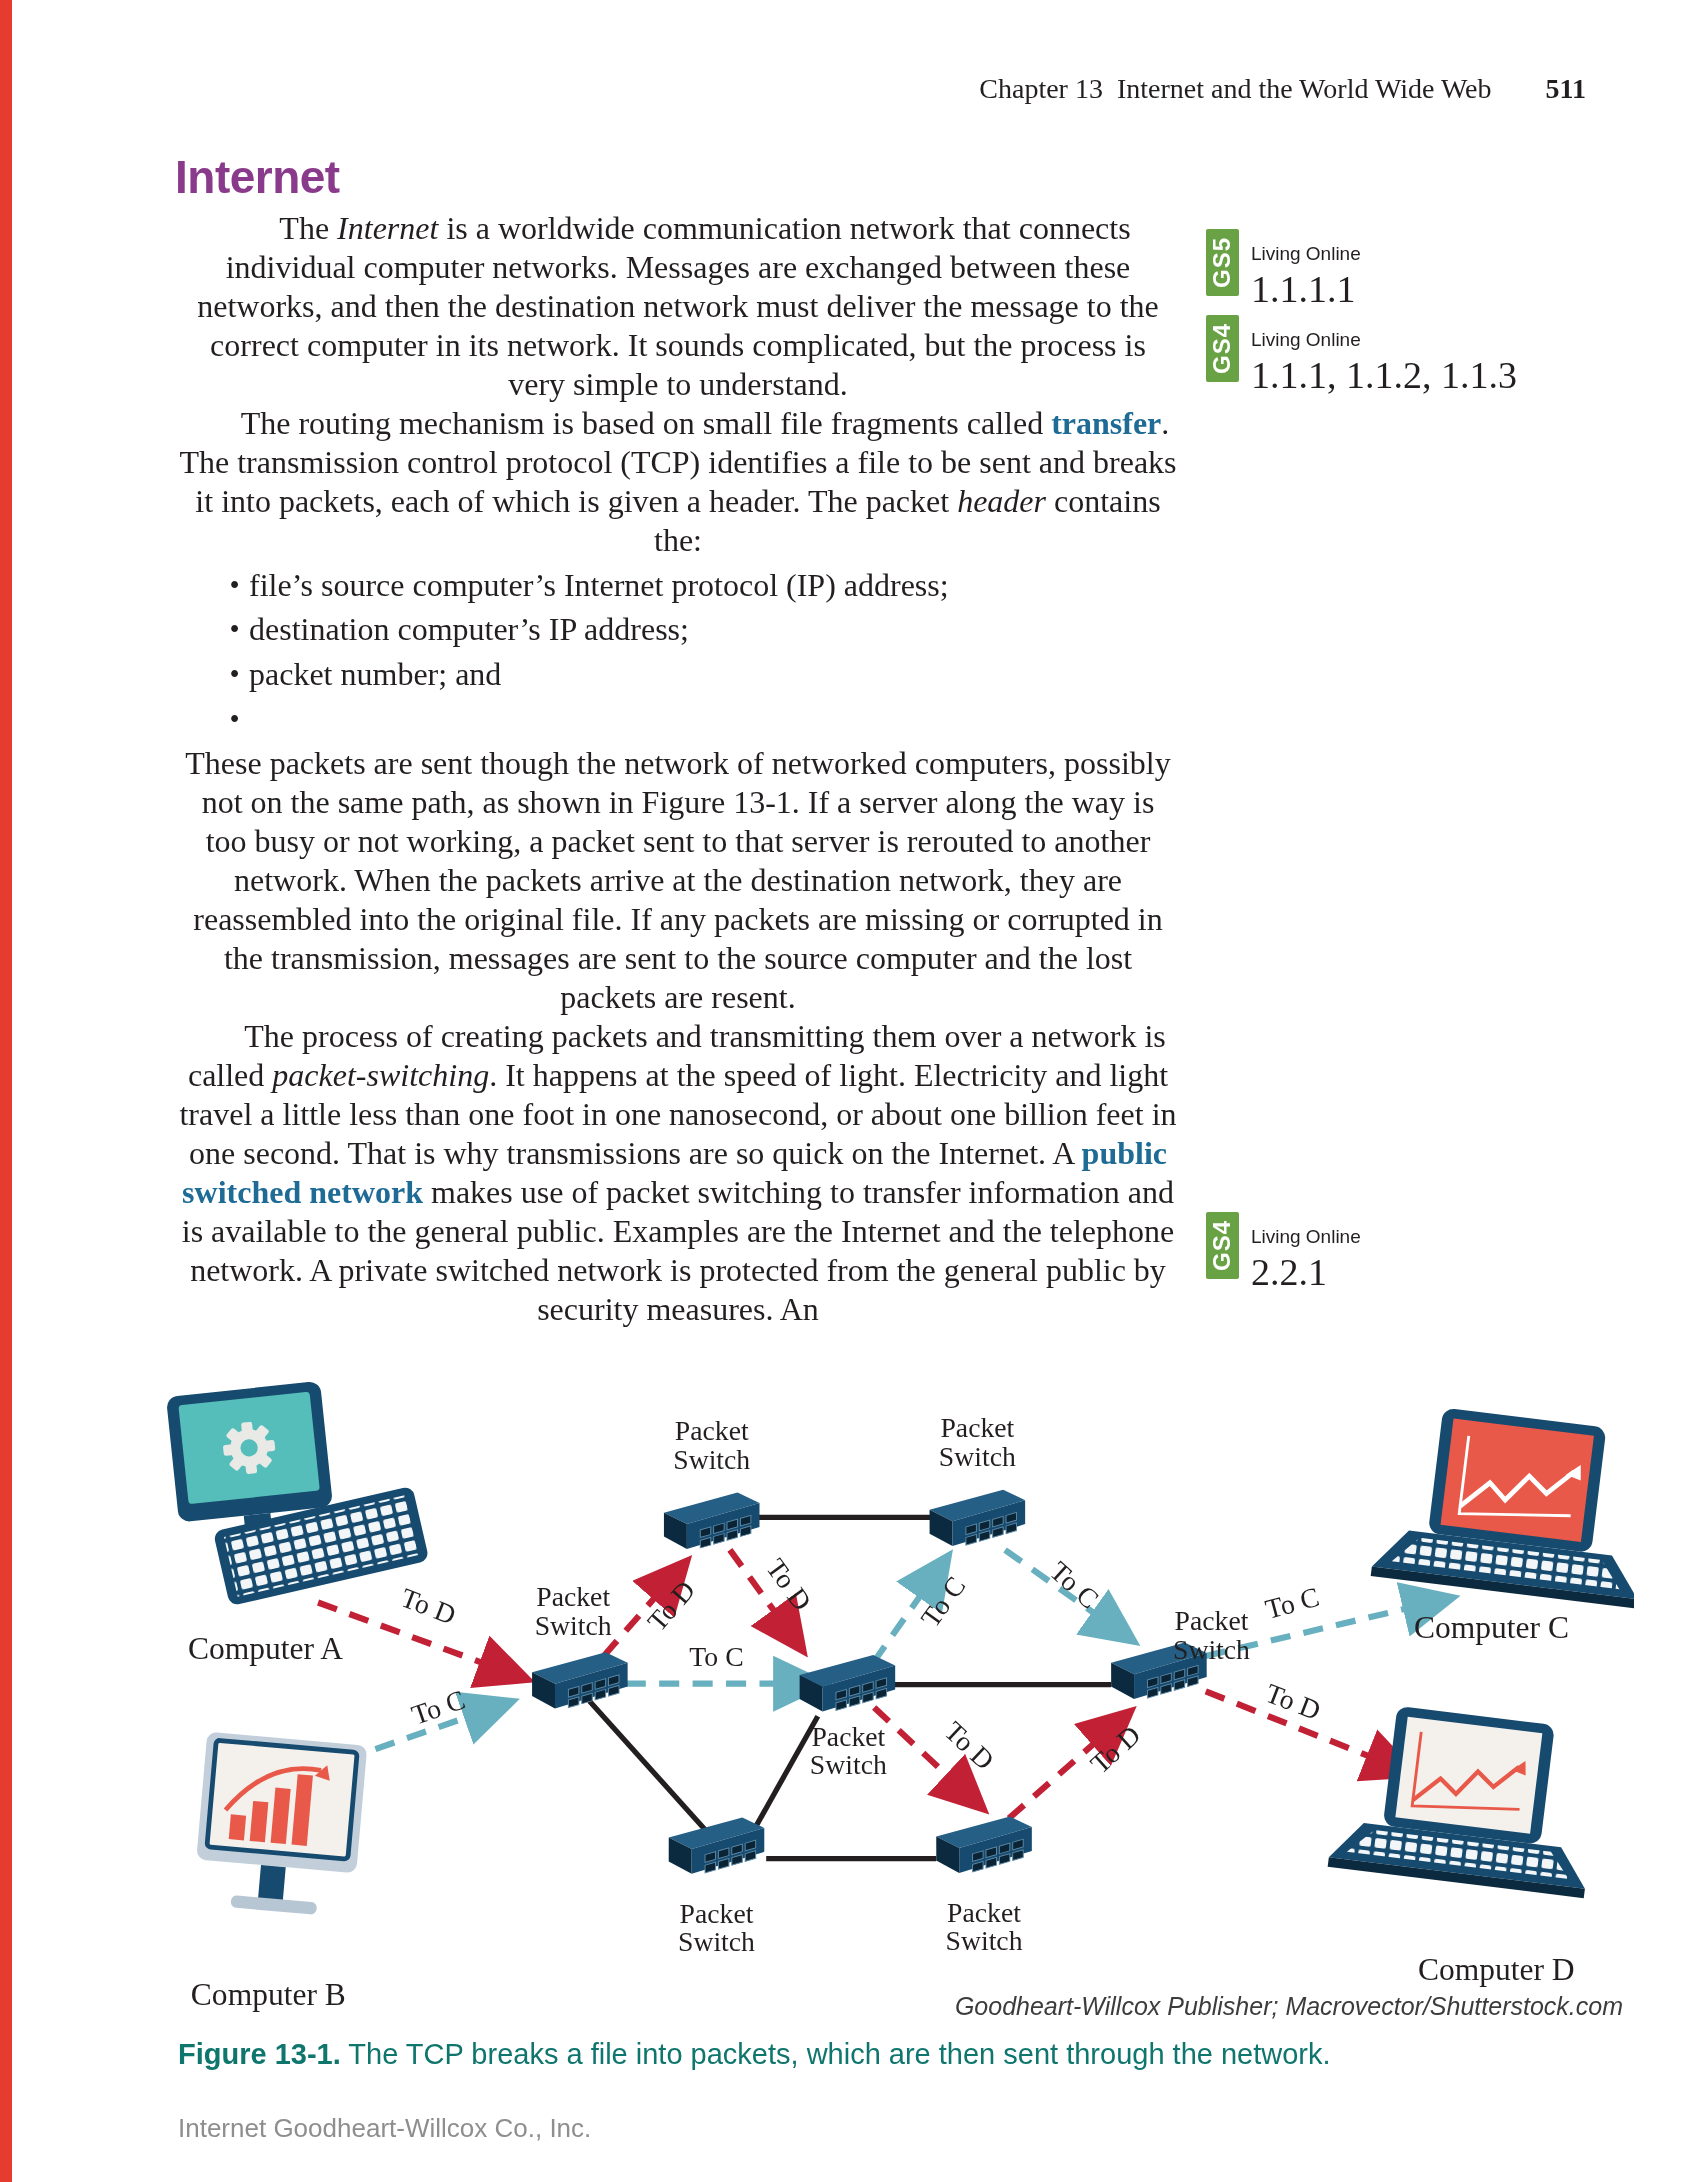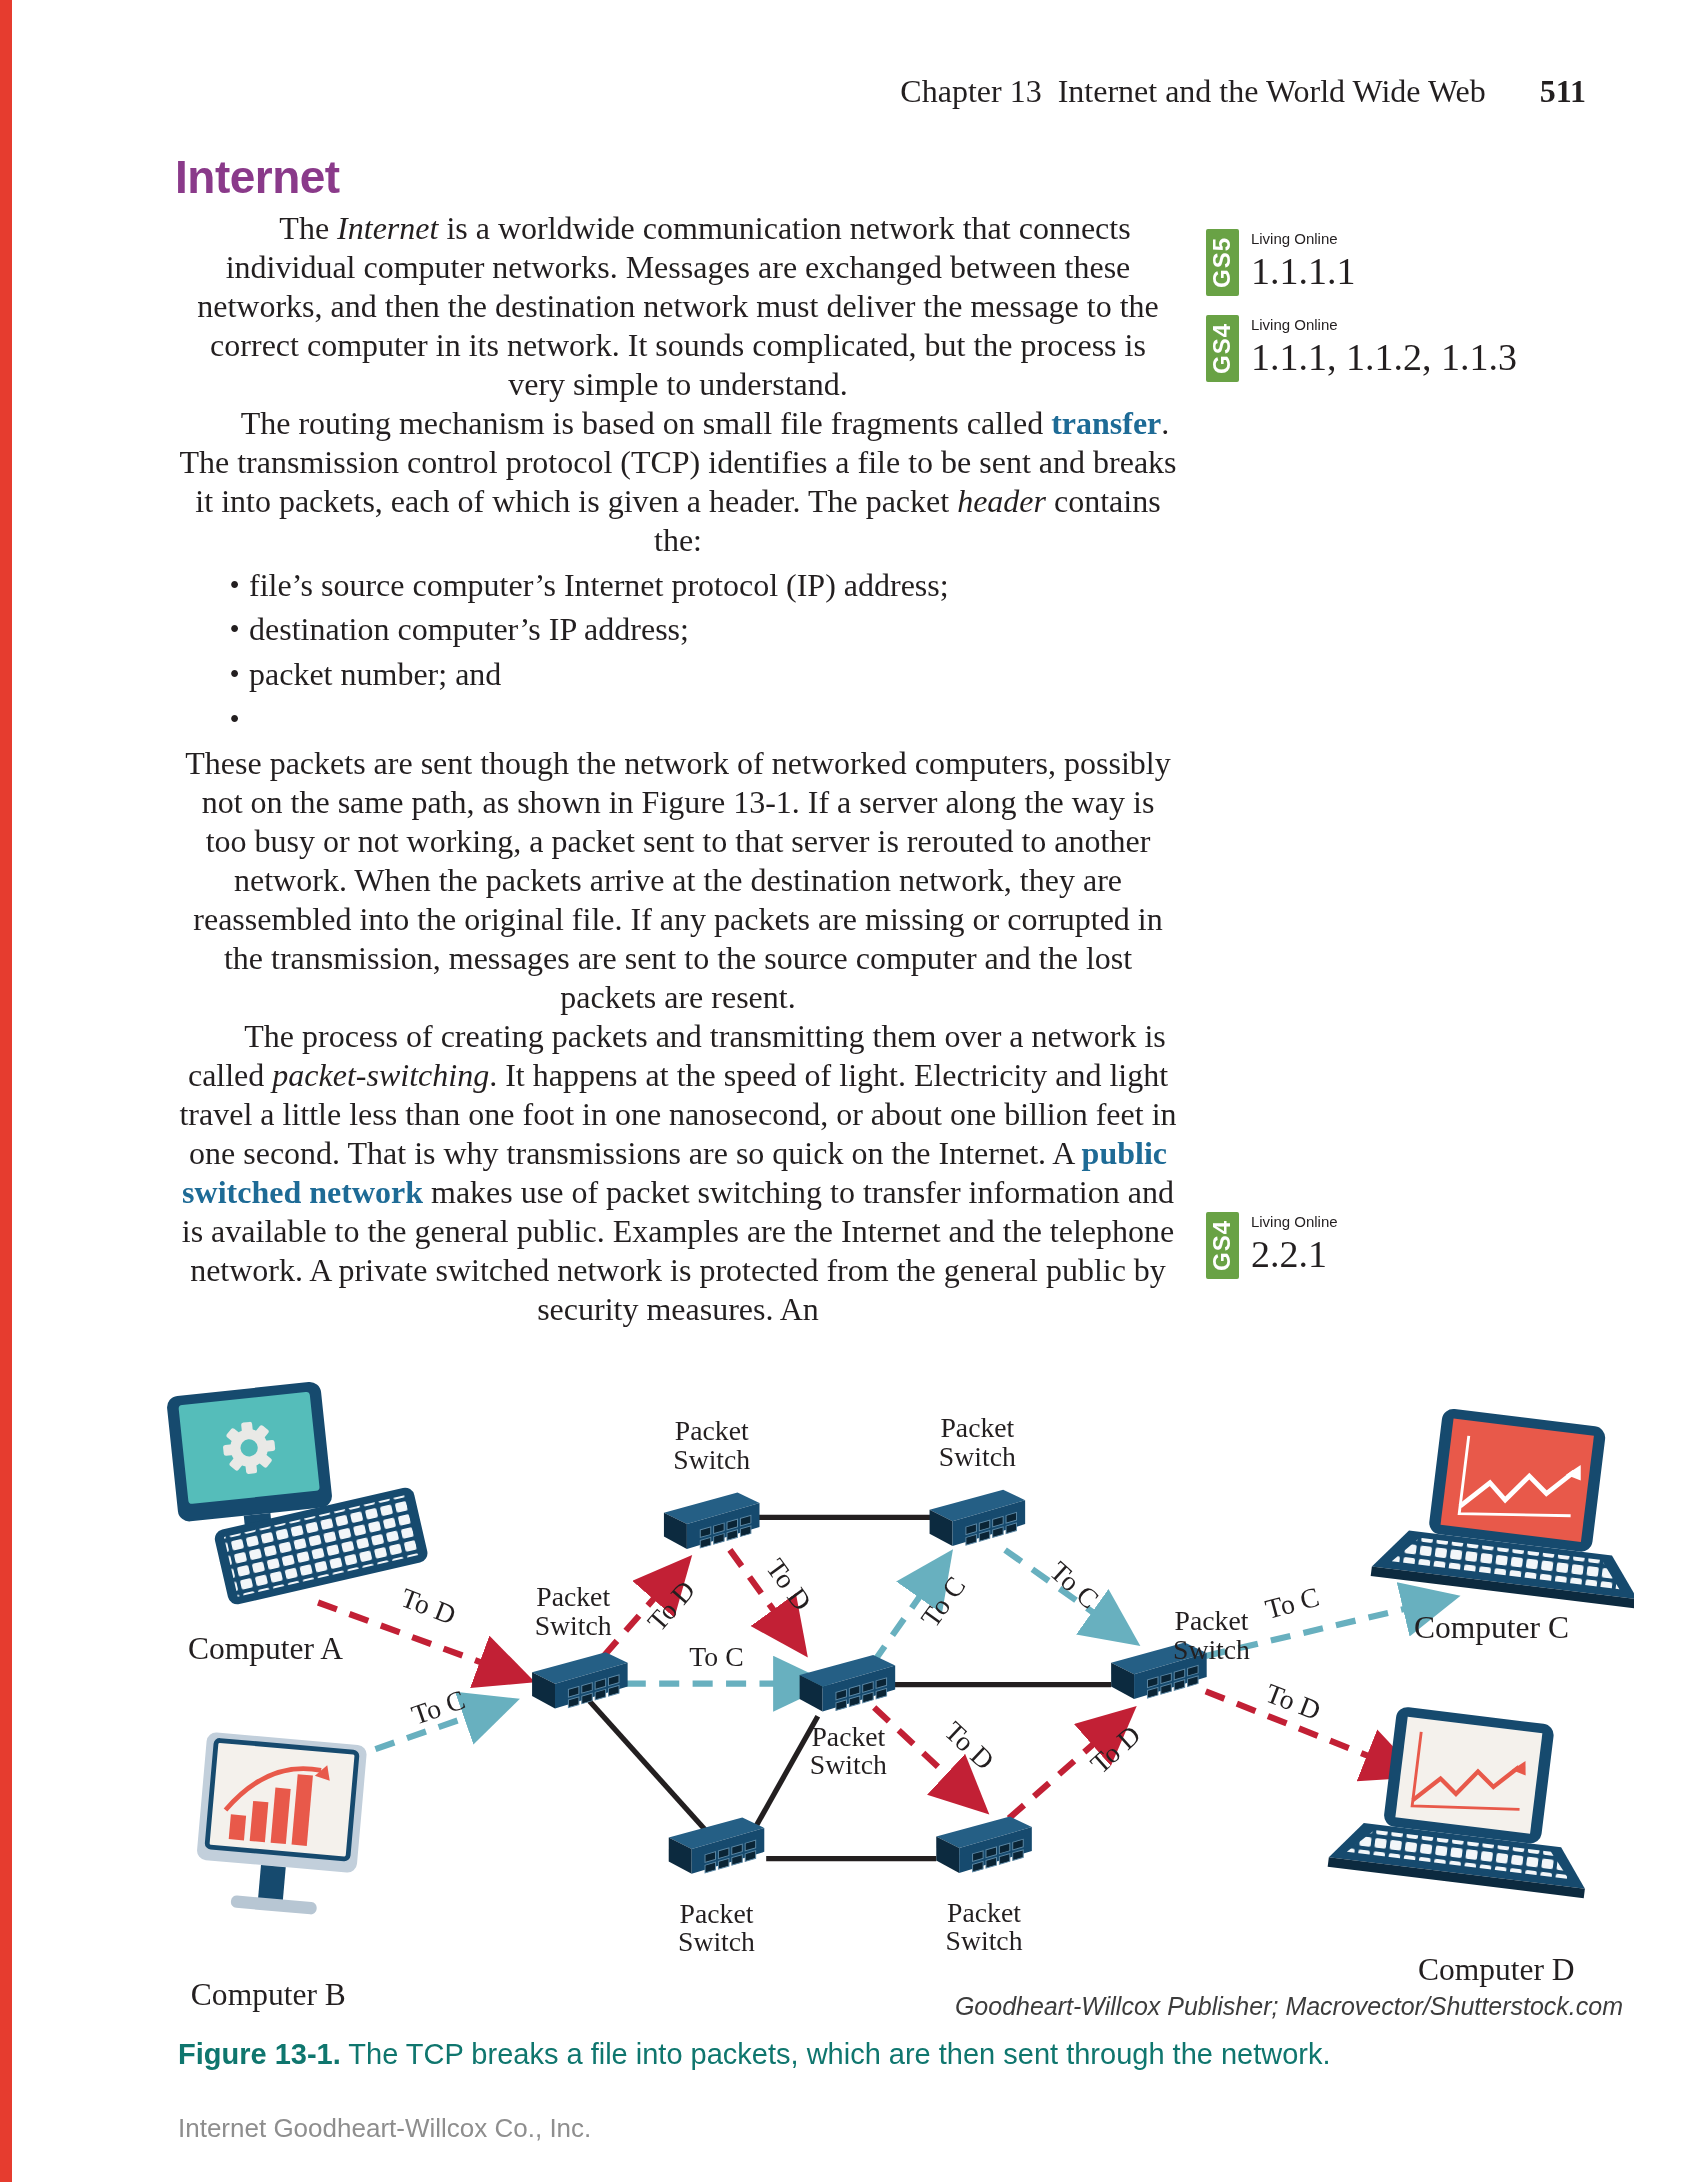--- a/index.html
+++ b/index.html
@@ -12,21 +12,21 @@
     overflow:hidden;
   }
   .edge-stripe{
     position:absolute;left:0;top:0;width:12.4px;height:2182px;
     background:#e63c2f;
   }
   
   .runhead{
     position:absolute;top:73px;right:119px;
     display:flex;align-items:baseline;gap:54px;
-    font-size:32px;
+    font-size:28px;
     justify-content:flex-end;
   }
   .runhead .chapter{white-space:pre;}
   .runhead .pagenum{font-weight:bold;}
   
   .h1{
     position:absolute;left:175px;top:119px;
     font-family:"Liberation Sans", sans-serif;
     font-weight:bold;font-size:46px;letter-spacing:-0.5px;
     color:#8a3a8a;
@@ -54,21 +54,21 @@
     display:flex;align-items:center;justify-content:center;
   }
   .badge .chip span{
     writing-mode:vertical-rl;transform:rotate(180deg);
     color:#ffffff;font-family:"Liberation Sans", sans-serif;
     font-weight:bold;font-size:24px;letter-spacing:1px;
   }
   .badge .btxt{display:flex;flex-direction:column;}
   .badge .blabel{
     font-family:"Liberation Sans", sans-serif;
-    font-size:15px;color:#231f20;margin-top:1px;
+    font-size:19px;color:#231f20;margin-top:14px;
   }
   .badge .bnums{font-size:38px;margin-top:1.9px;font-family:Liberation Serif, serif;}
   .badge1{top:229px;}
   .badge2{top:315px;}
   .badge3{top:1212px;}
   
   .figure-svg{position:absolute;left:143px;top:1376px;}
   .fig-attrib{
     position:absolute;right:82px;top:1992px;
     font-family:"Liberation Sans", sans-serif;

